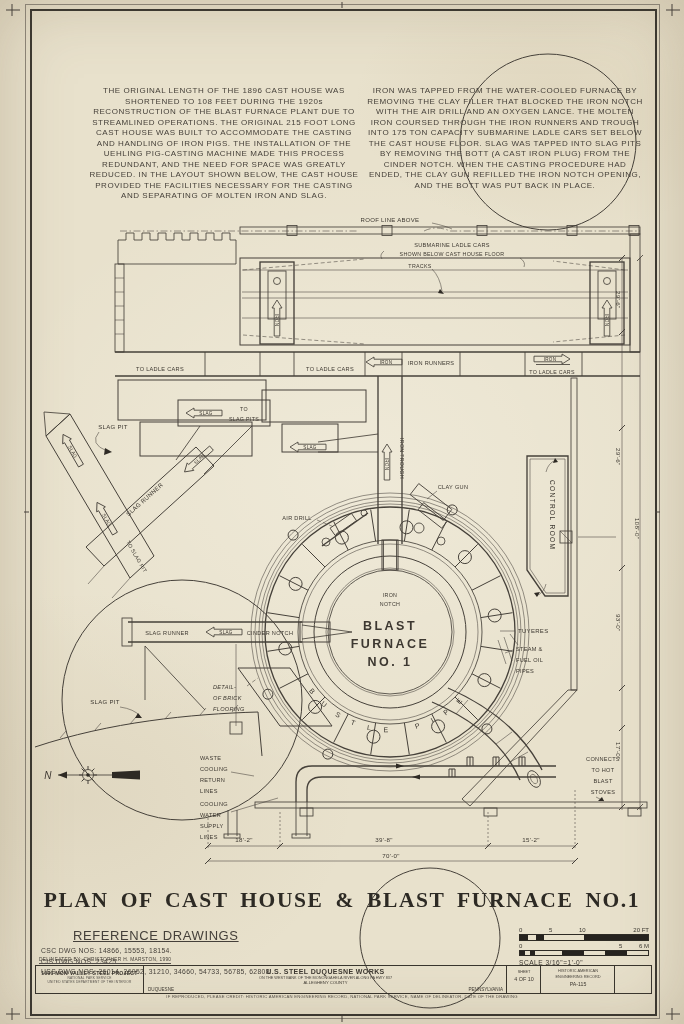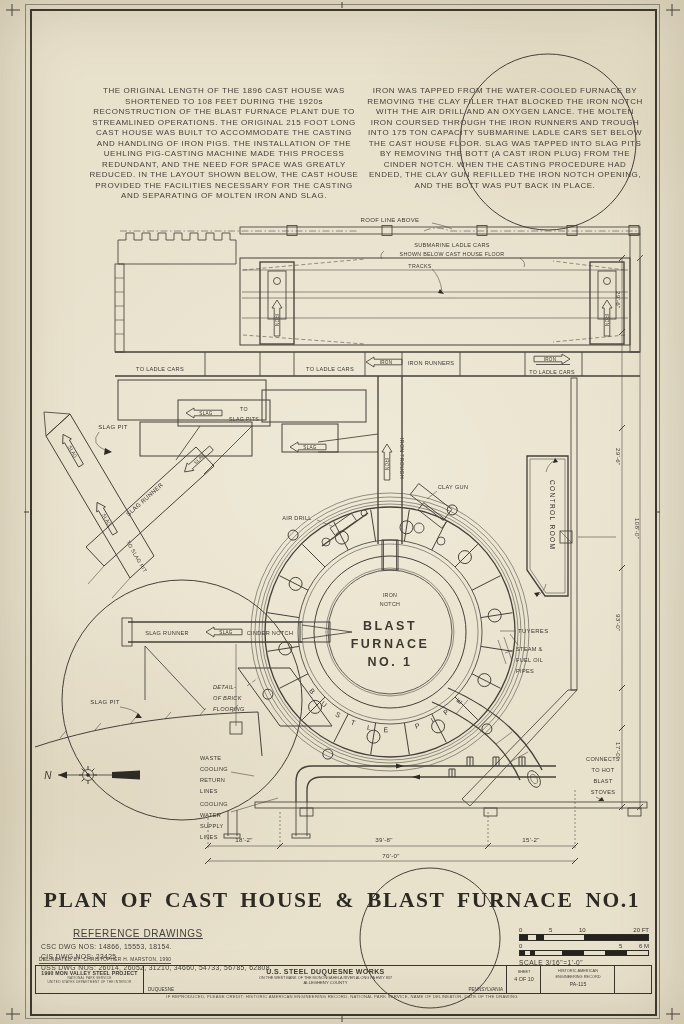--- a/index.html
+++ b/index.html
@@ -13,21 +13,21 @@
     font-family:"Liberation Sans",sans-serif;color:#3d3831;}
   .frame-outer{position:absolute;left:25px;top:4px;width:633px;height:1013px;border:1px solid #8a8274;}
   .frame{position:absolute;left:30px;top:9px;width:623px;height:1003px;border:2.4px solid #3c3830;}
   .para{position:absolute;top:86px;width:272px;font-size:8px;letter-spacing:.55px;line-height:1.32;color:#46413a;text-align:center;}
   #paraL{left:88px;}
   #paraR{left:366px;width:278px;}
   .sheet-title{position:absolute;left:0;right:0;top:888px;text-align:center;
     font-family:"Liberation Serif",serif;font-weight:bold;font-size:21.5px;
     letter-spacing:1.6px;word-spacing:5px;color:#2d2a24;}
   .ref{position:absolute;left:41px;top:926px;font-size:6.8px;letter-spacing:.35px;line-height:1.55;color:#45403a;}
-  .ref .hd{font-size:10px;text-decoration:underline;letter-spacing:.6px;padding-left:32px;}
+  .ref .hd{font-size:13px;text-decoration:underline;letter-spacing:.6px;padding-left:32px;}
   .scalebox{position:absolute;left:519px;top:927px;width:130px;font-size:6px;color:#3a362f;}
   .sc-lbl{position:relative;height:7px;}
   .sc-lbl span{position:absolute;top:0;}
   .bar{height:4.5px;border:1px solid #2e2b25;display:flex;}
   .bar span{display:block;height:100%;}
   .b{background:#26231f;} .w{background:transparent;}
   .sc-note{margin-top:3px;font-size:6.6px;letter-spacing:.5px;}
   .delineated{position:absolute;left:39px;top:956.5px;font-size:4.8px;letter-spacing:.3px;
     border-bottom:.8px solid #55504a;padding-bottom:1px;color:#46413a;}
   .tblock{position:absolute;left:35px;top:965px;width:615px;height:27px;border:1.8px solid #39352d;}

